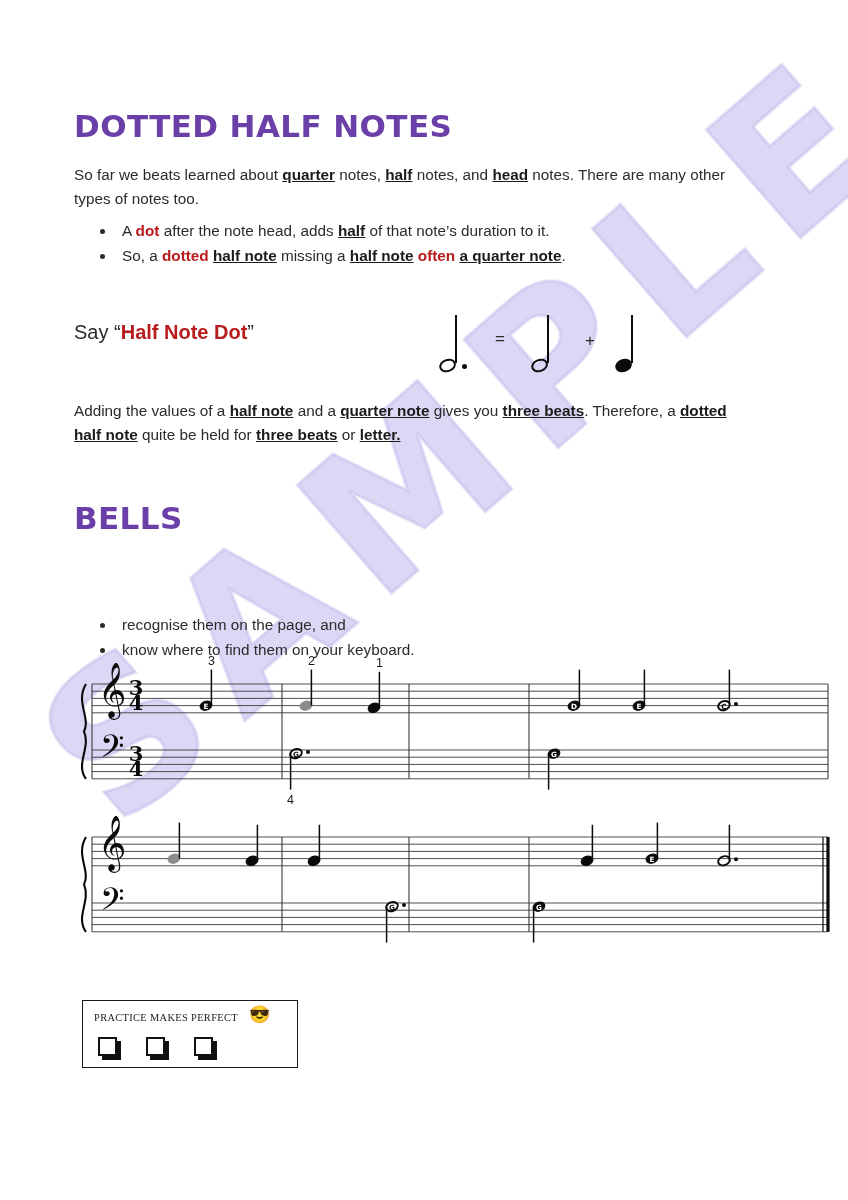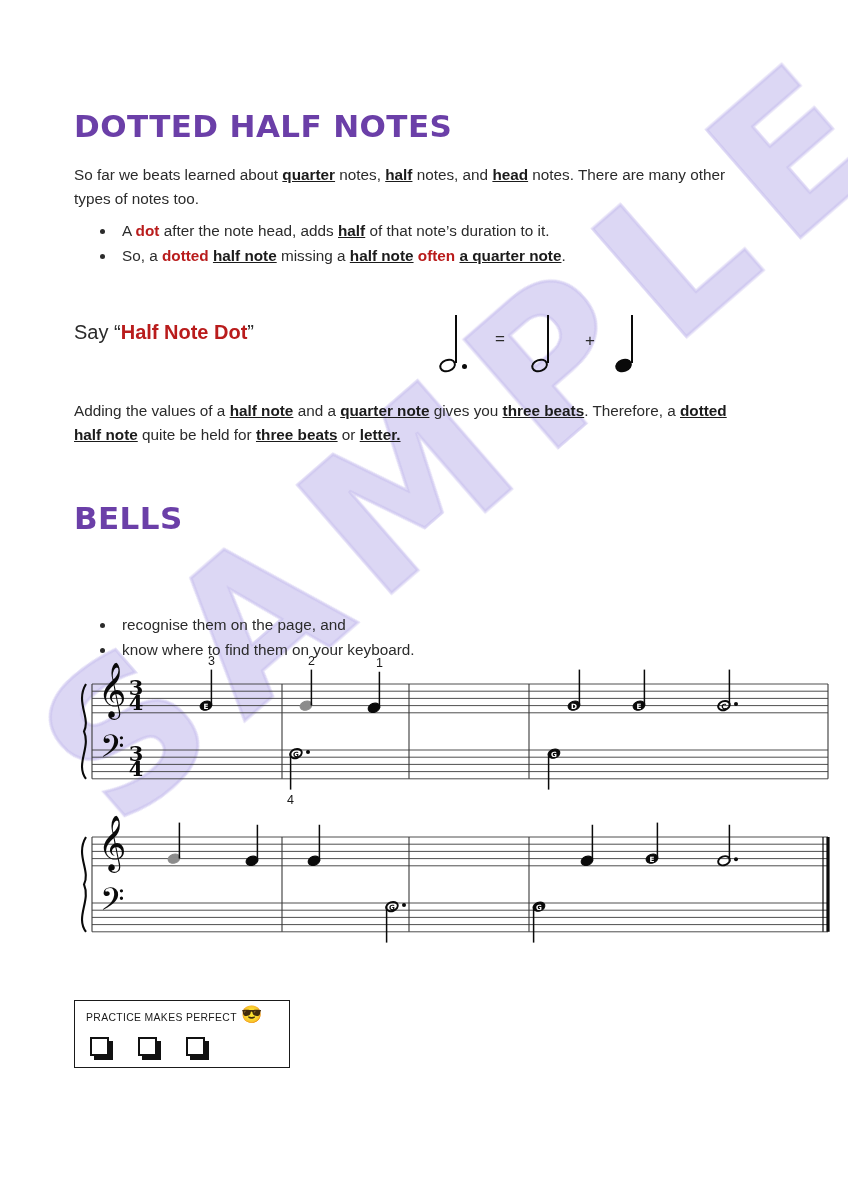--- a/index.html
+++ b/index.html
@@ -166,25 +166,26 @@
     width: 760px;
   }
   #system-1 { top: 672px; height: 130px; }
   #system-2 { top: 825px; height: 125px; }
 
   .system svg { display: block; overflow: visible; }
 
   
   #practice-box {
     position: absolute;
-    left: 0; top: 1000px;
+    left: 8px; top: 1000px;
     width: 216px; height: 68px;
     border: 1.6px solid #1a1a1a;
     background: #fff;
     z-index: 4;
+    font-family: Liberation Serif, serif;
   }
   #practice-label {
     position: absolute;
     left: 11px; top: 11px;
     font-size: 10.4px;
     letter-spacing: 0.35px;
     color: #1a1a1a;
     white-space: nowrap;
   }
   #practice-emoji {

